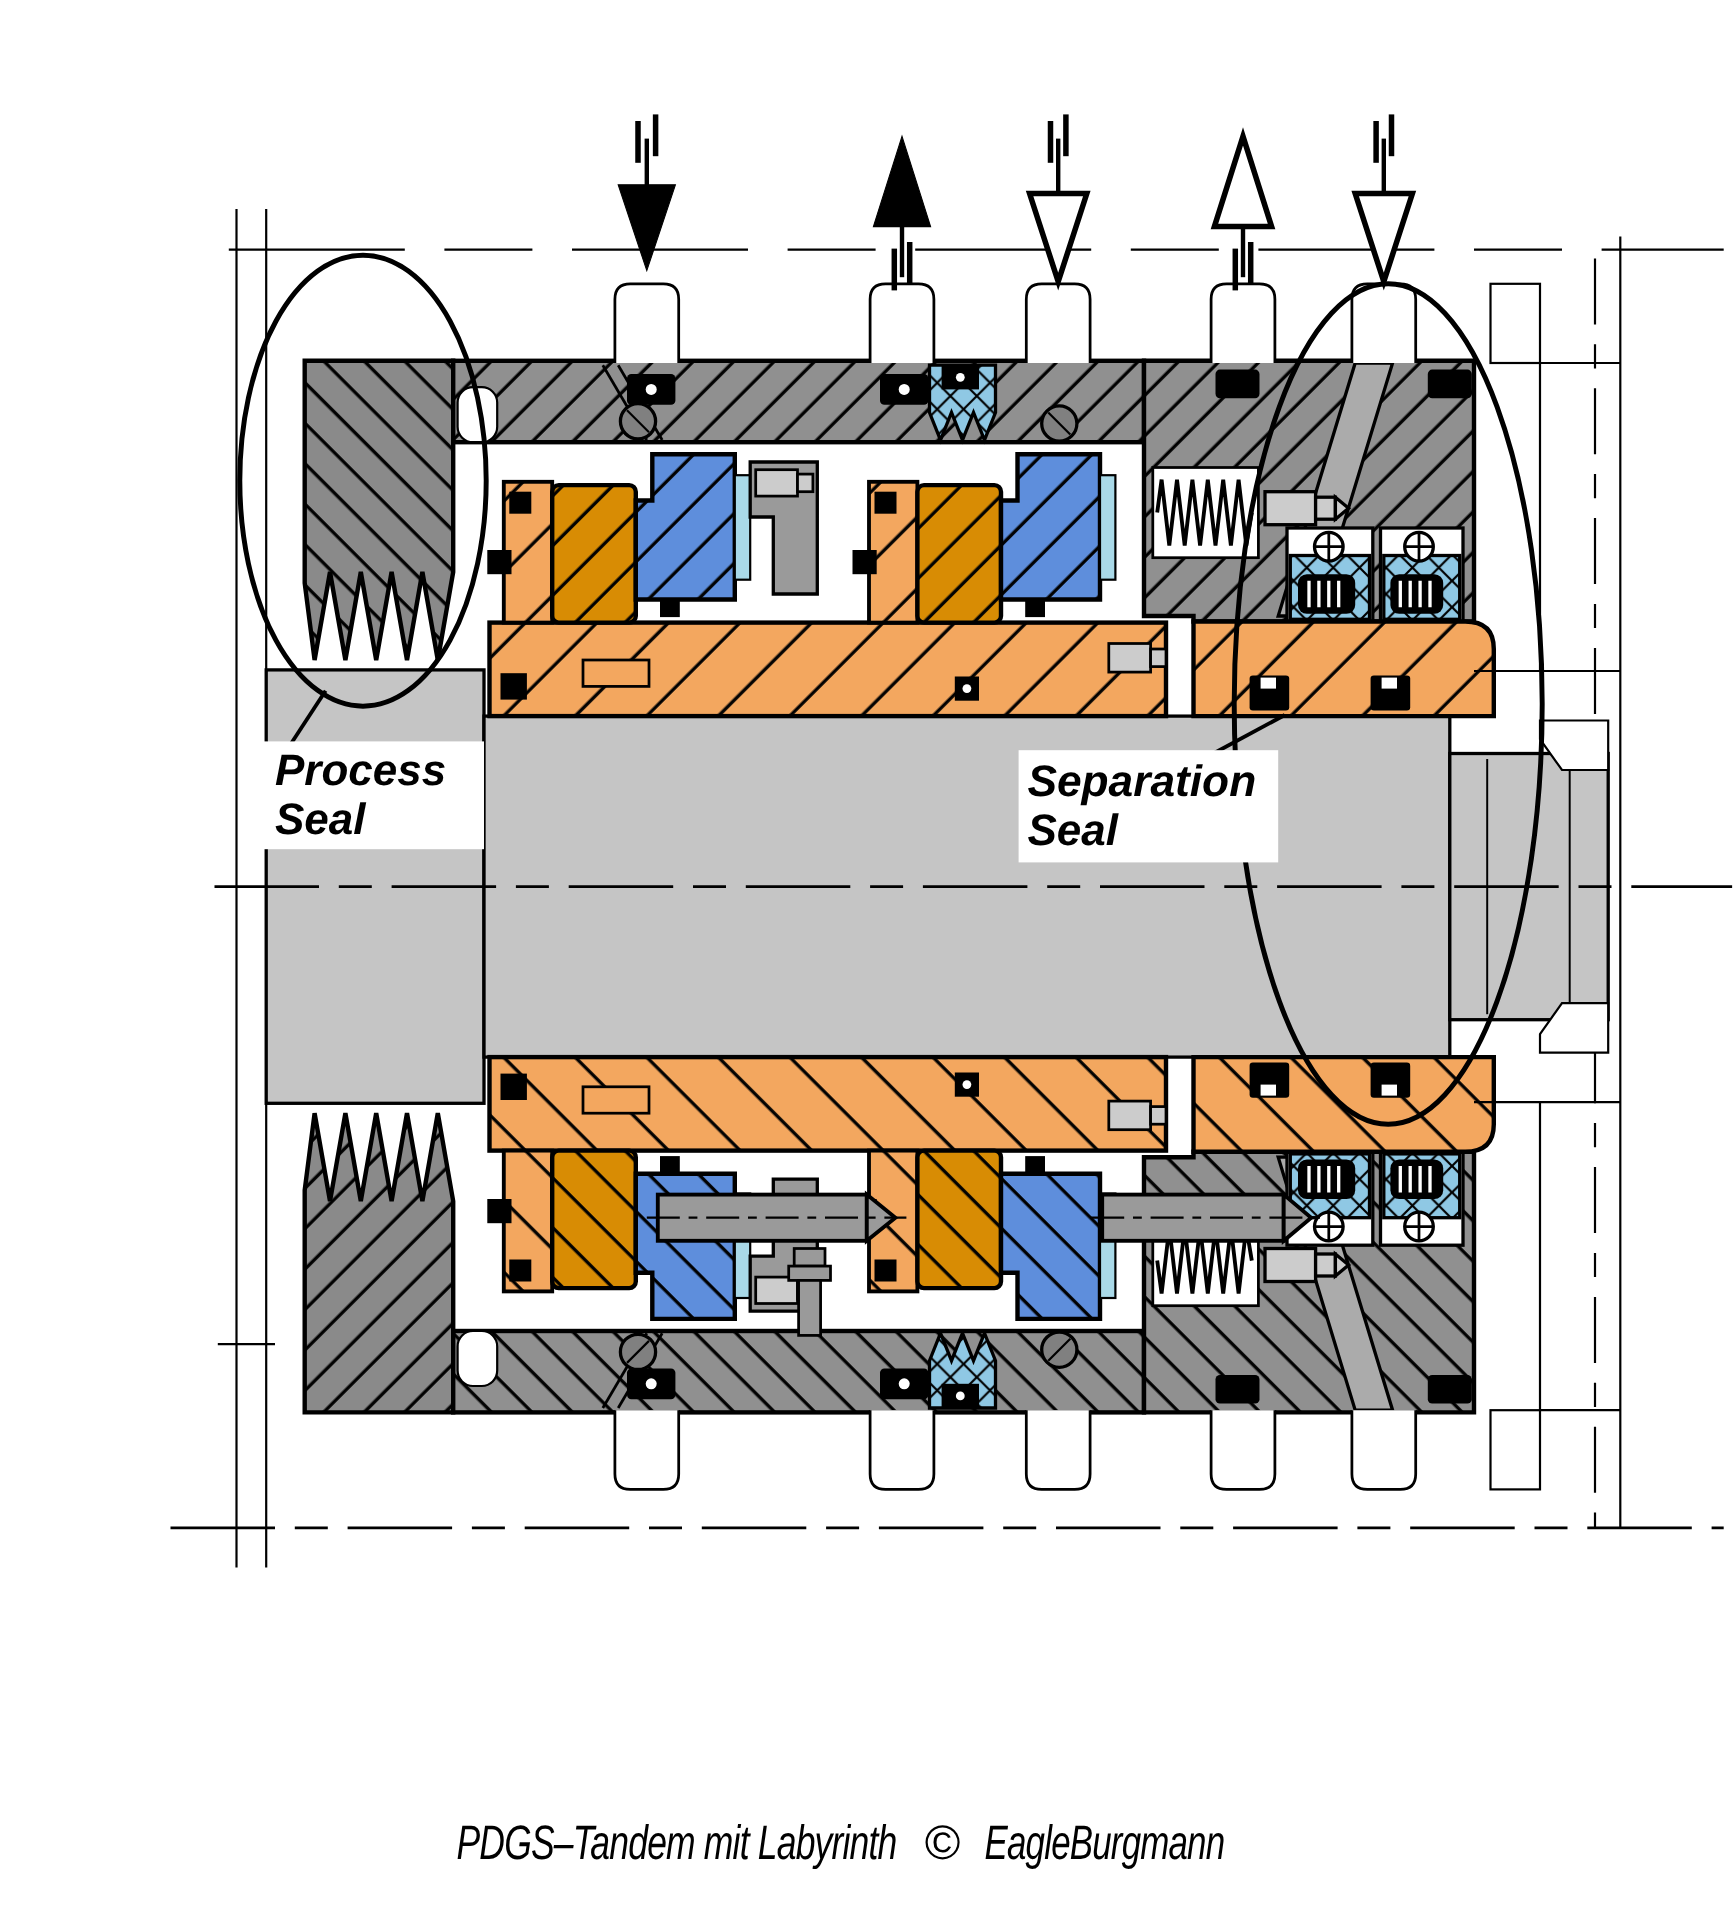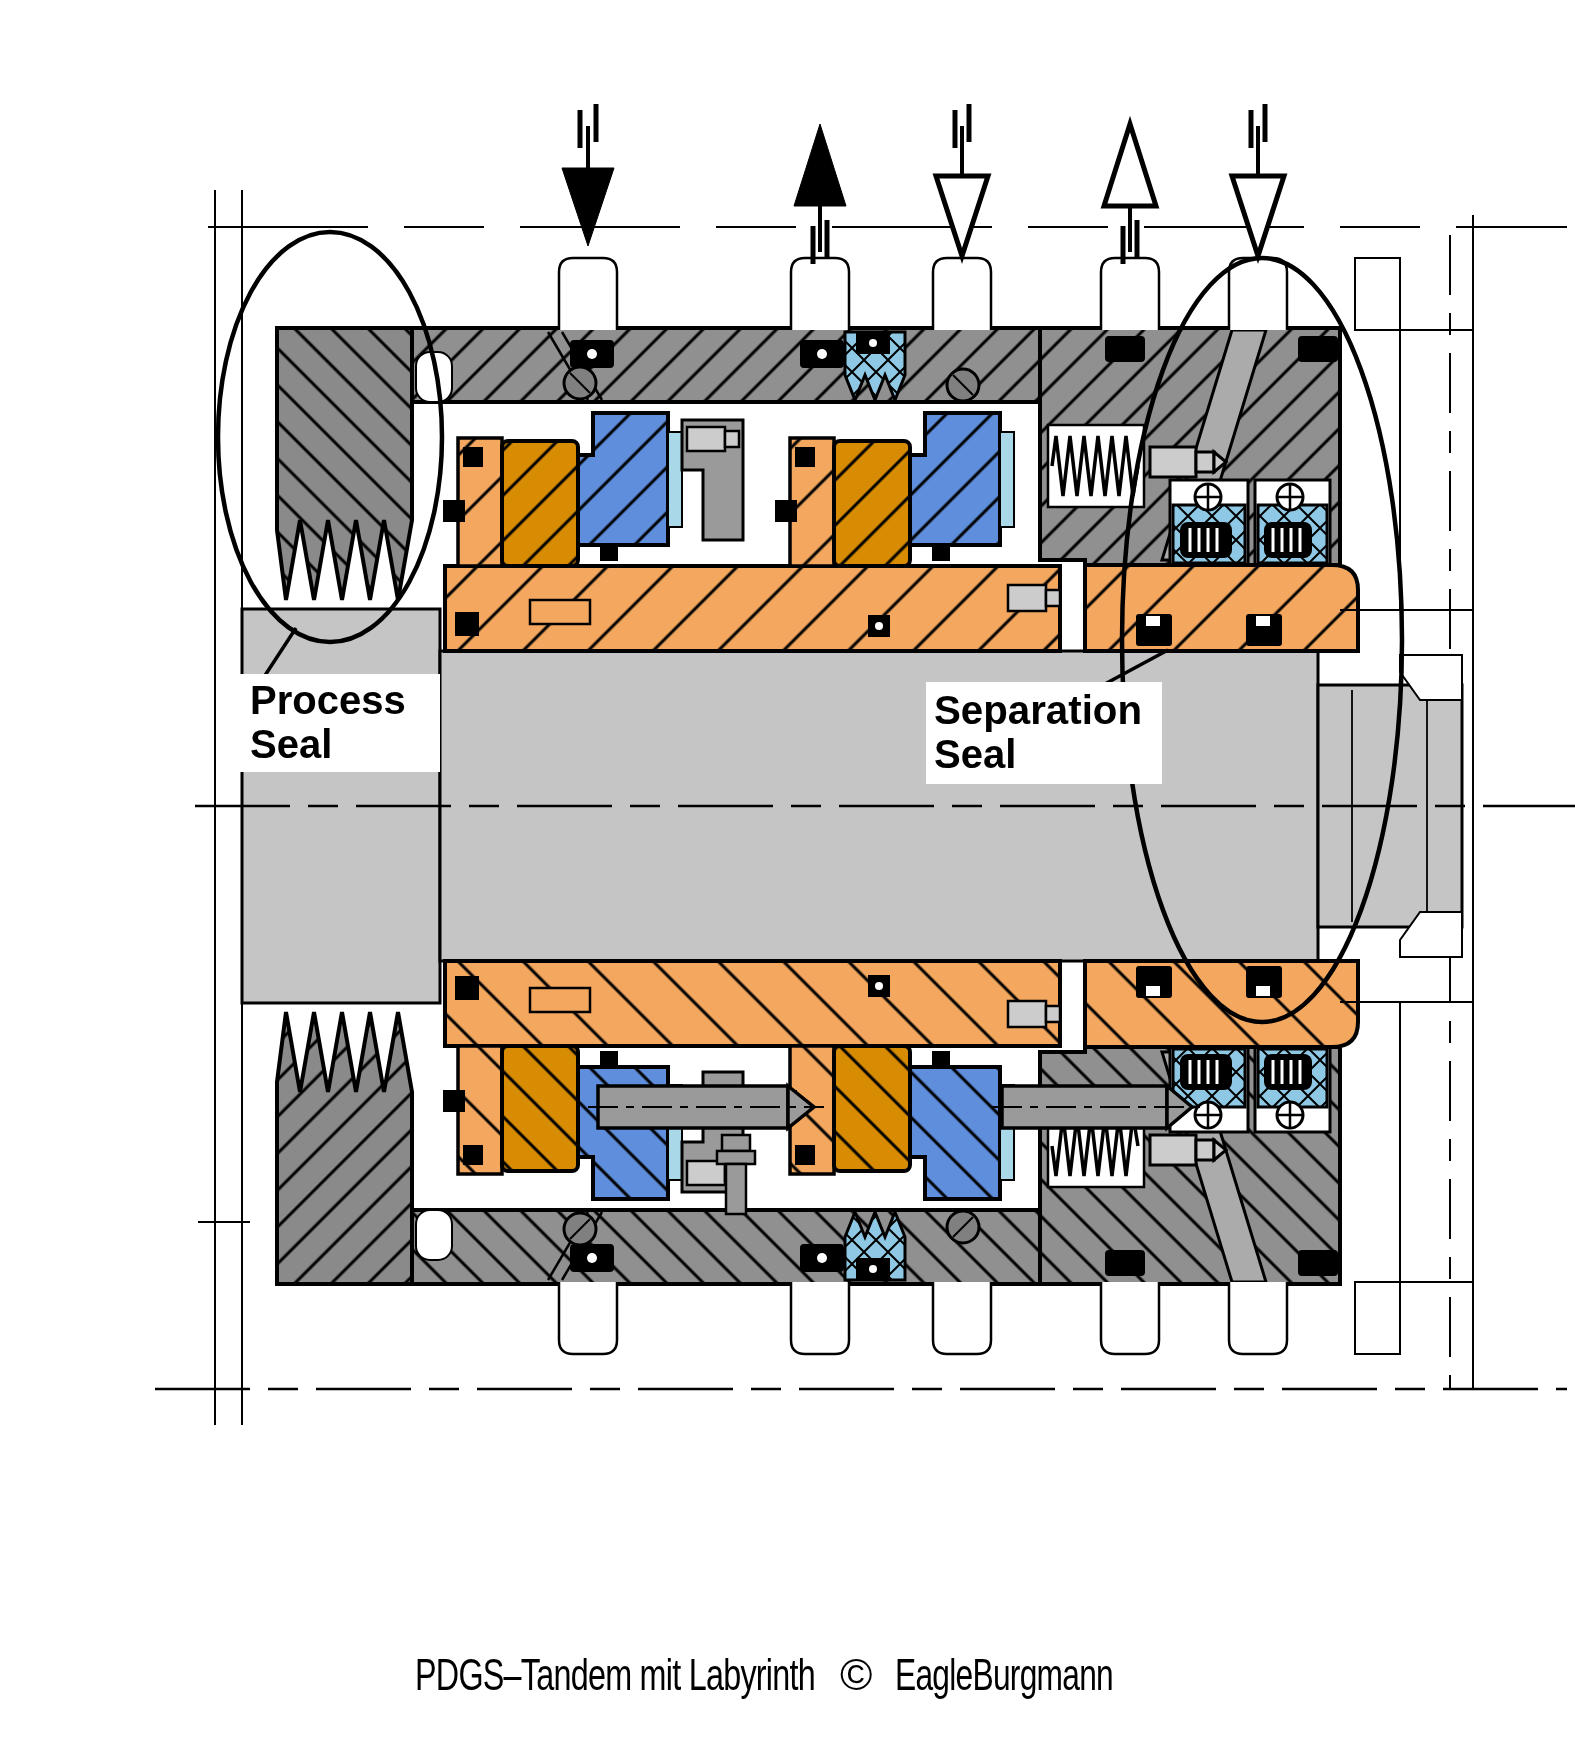--- a/index.html
+++ b/index.html
@@ -1,17 +1,17 @@
 <!DOCTYPE html>
 <html style="--background_white: #FFFFFF; --line_black: #000000; --housing_gray: #909090; --gland_gray: #8A8A8A; --sleeve_orange: #F3A75F; --seal_ring_orange: #D88C04; --mating_ring_blue: #5E8EDC; --separation_ring_blue: #8FC8E4; --detail_blue: #A9D9E8; --shaft_gray: #C5C5C5; --rod_gray: #9A9A9A; --label_bg: #FFFFFF;"><head>
 <meta charset="utf-8">
 <style>
   html,body{margin:0;padding:0;background:#fff;}
   .stage{position:relative;width:1575px;height:1749px;background:var(--background_white,#fff);
-         font-family:"Liberation Sans",sans-serif;overflow:hidden;}
+         font-family:"Liberation Sans",sans-serif;overflow:hidden;font-style:italic;}
   svg{display:block;width:100%;height:100%;}
   text{font-family:"Liberation Sans",sans-serif;}
   .callout-text{font-weight:bold;font-size:40px;fill:#000;}
   .caption-text{font-size:44px;fill:#000;letter-spacing:-1px;}
 </style>
 </head>
 <body>
 
 <div class="stage">
 <svg viewBox="0 0 1575 1749">

